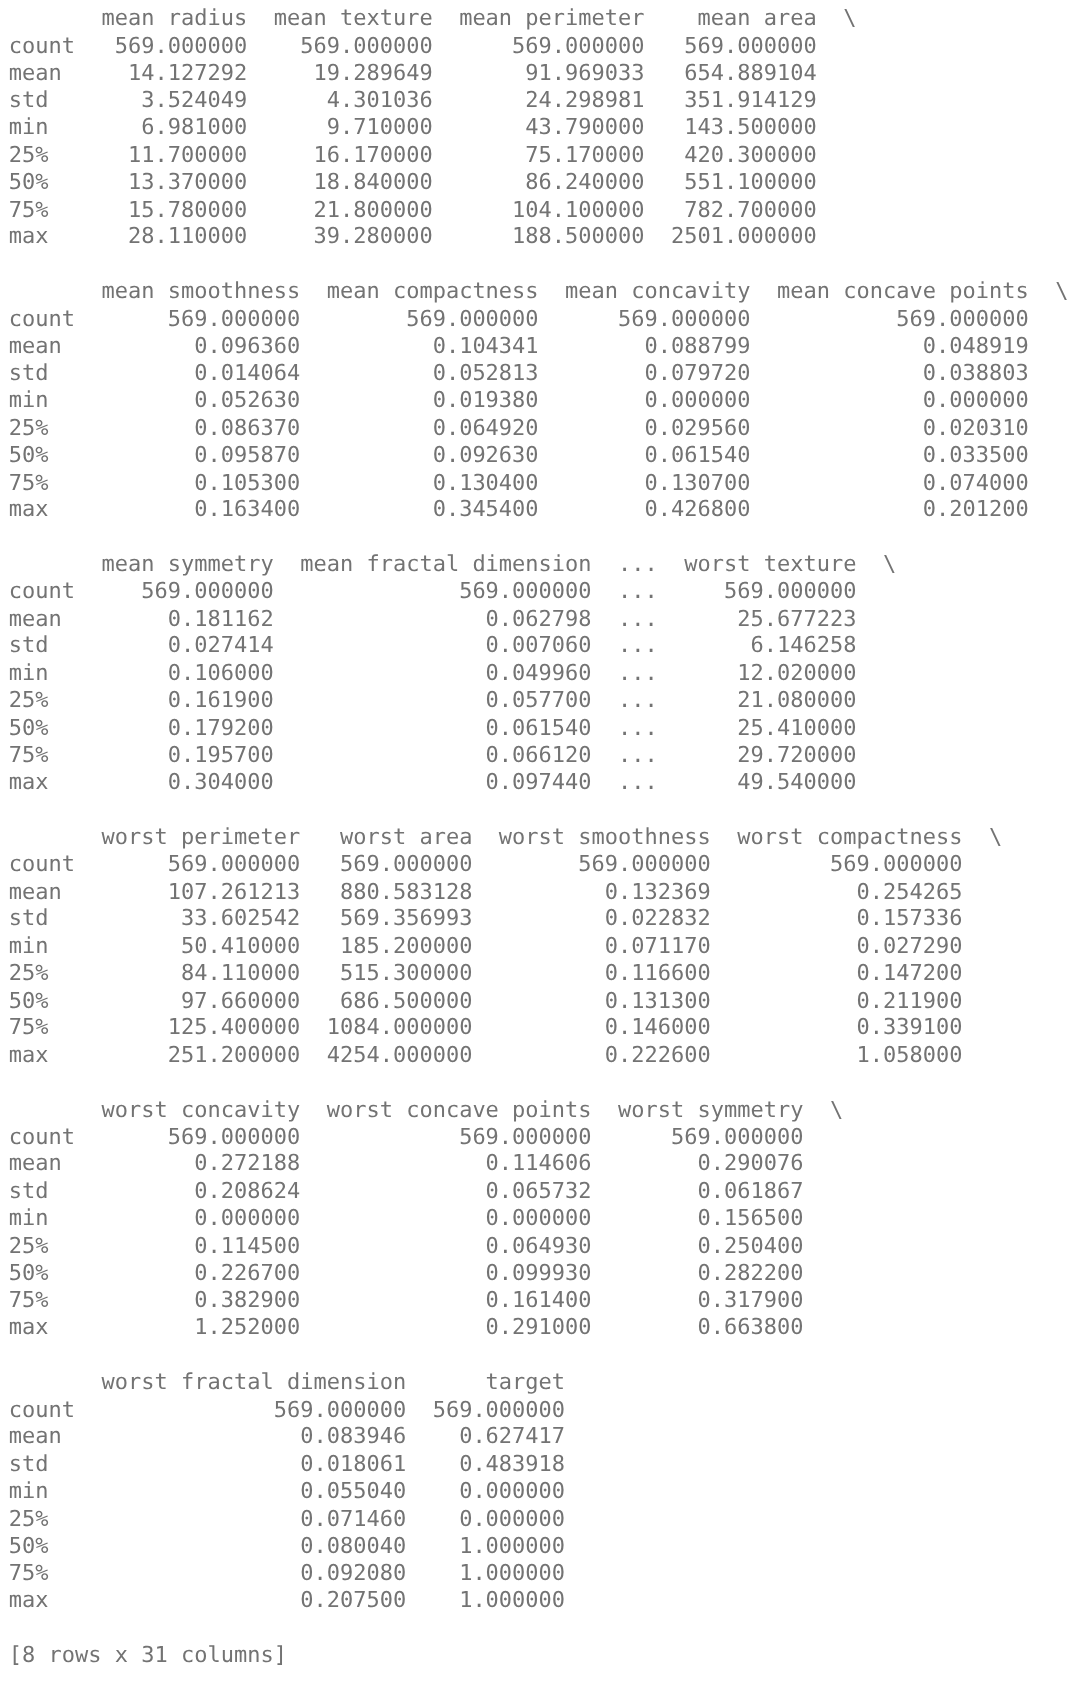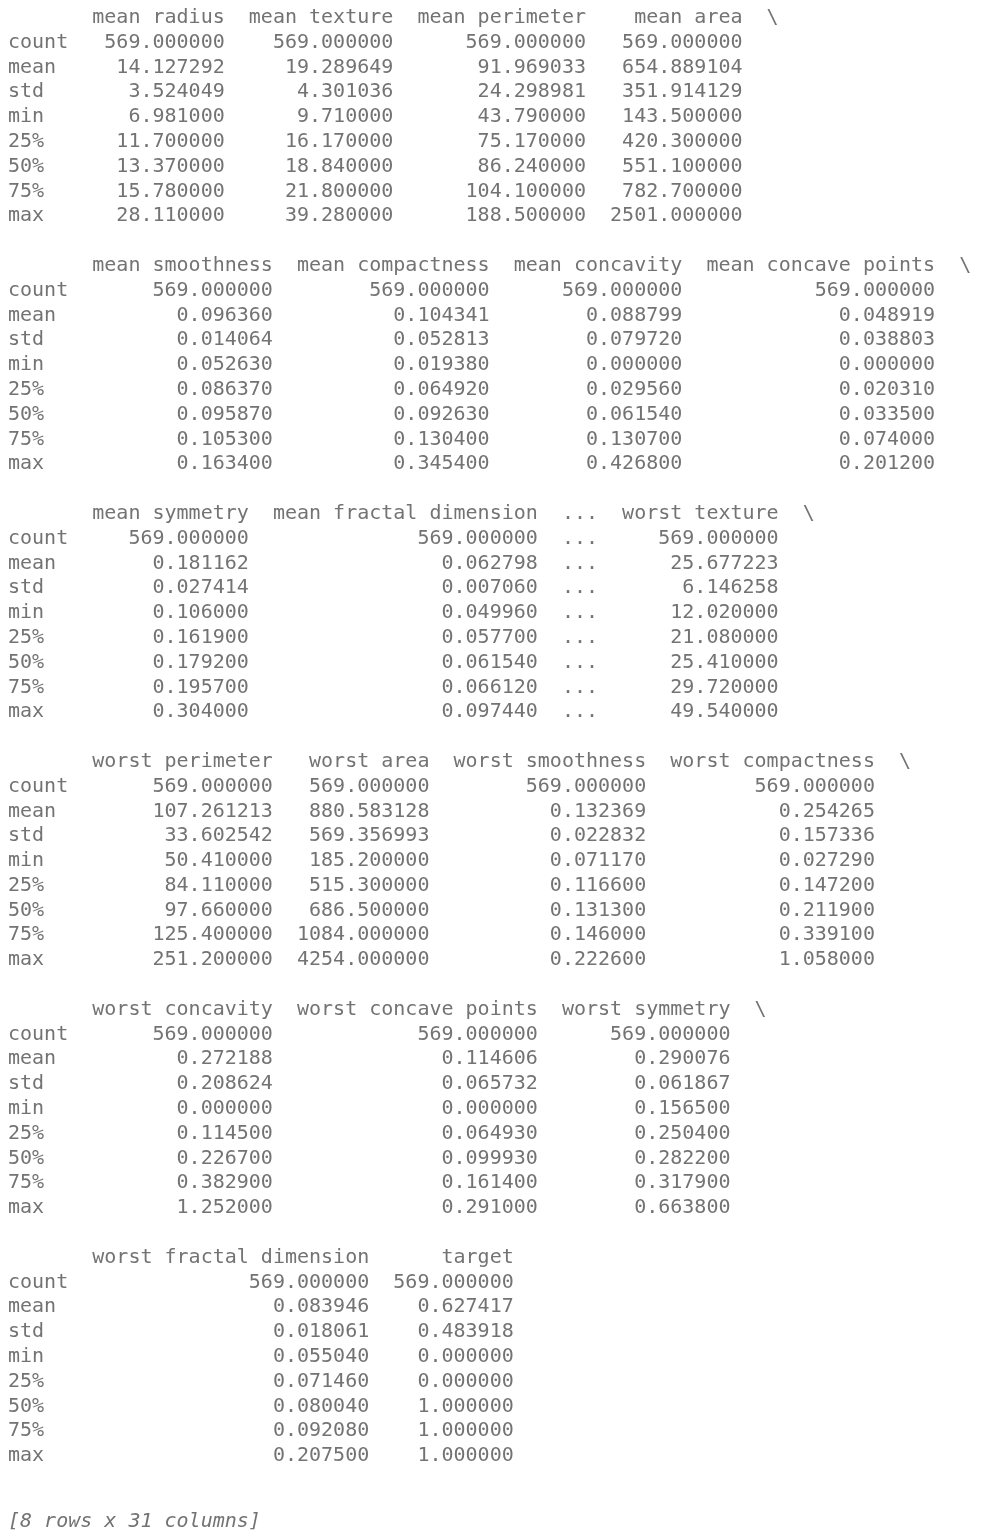--- a/index.html
+++ b/index.html
@@ -17,23 +17,22 @@
     font-size: 20px;
     line-height: 24.8px;
     color: #242424;
   }
   .df-output {
     margin: 0;
     font: inherit;
     white-space: pre;
   }
   .df-footer {
-    margin-top: 41px;
+    margin-top: 25px;
     white-space: pre;
-    font-style: italic;
   }
 </style>
 </head>
 <body>
 
 <div class="console" style="color: #737373; background: rgb(255, 255, 255);">
   <pre class="df-output">       mean radius  mean texture  mean perimeter    mean area  \
 count   569.000000    569.000000      569.000000   569.000000
 mean     14.127292     19.289649       91.969033   654.889104
 std       3.524049      4.301036       24.298981   351.914129

